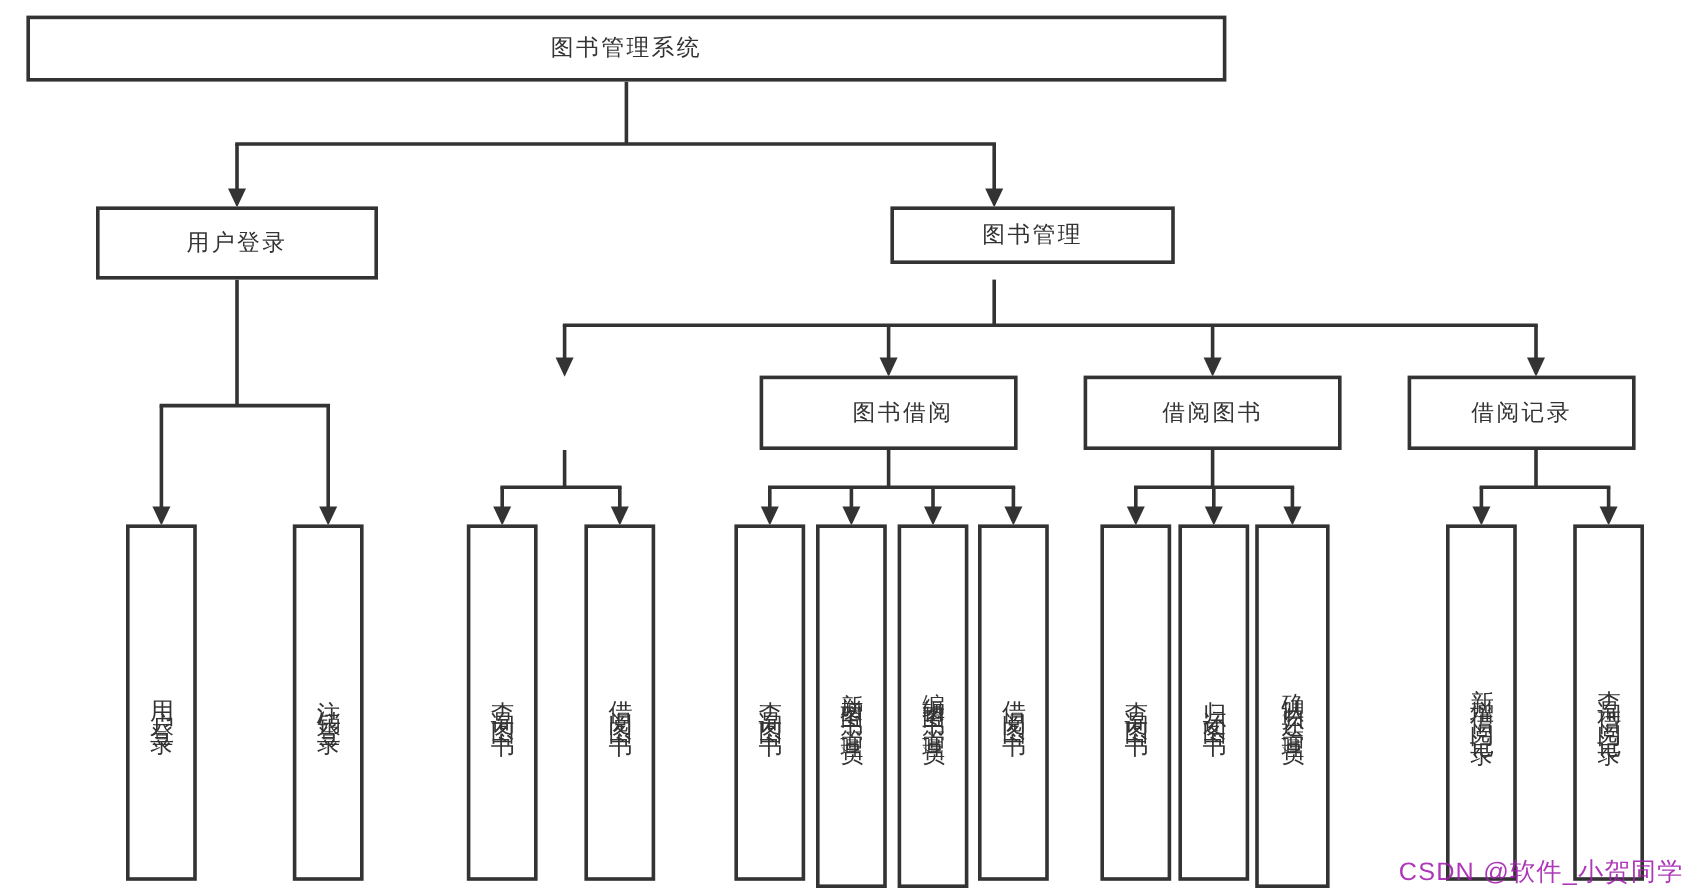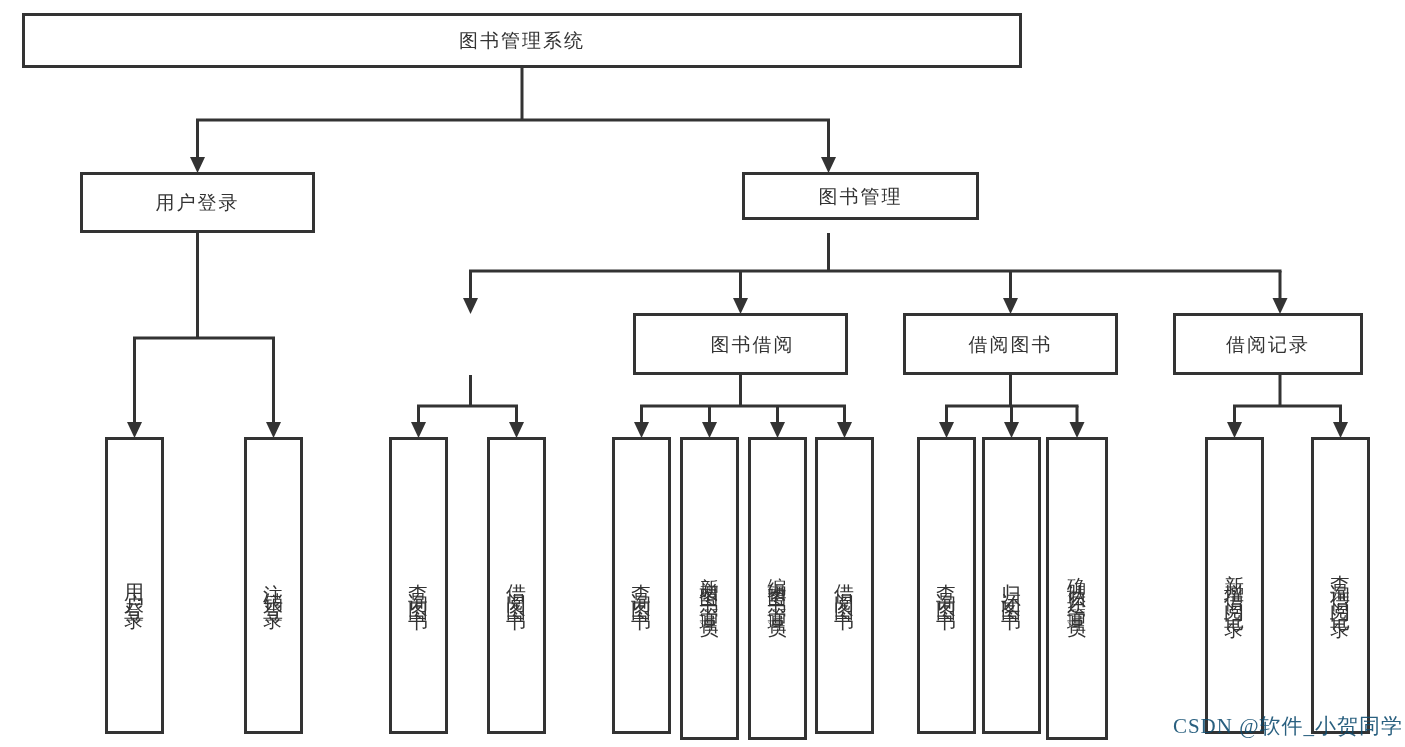--- a/index.html
+++ b/index.html
@@ -109,21 +109,21 @@
       <polygon points="1004,422 1019,422 1011.5,438" fill="#333333"></polygon>
       <line x1="1077" y1="406" x2="1077" y2="423" stroke="#333333" stroke-width="3"></line>
       <polygon points="1069.5,422 1084.5,422 1077,438" fill="#333333"></polygon>
       <line x1="1280" y1="375" x2="1280" y2="406" stroke="#333333" stroke-width="3"></line>
       <line x1="1233" y1="406" x2="1342" y2="406" stroke="#333333" stroke-width="3"></line>
       <line x1="1234.5" y1="406" x2="1234.5" y2="423" stroke="#333333" stroke-width="3"></line>
       <polygon points="1227,422 1242,422 1234.5,438" fill="#333333"></polygon>
       <line x1="1340.5" y1="406" x2="1340.5" y2="423" stroke="#333333" stroke-width="3"></line>
       <polygon points="1333,422 1348,422 1340.5,438" fill="#333333"></polygon>
     </svg>
-  <div id="watermark" style="color: #0c4a6e; font-family: Liberation Serif, serif;">CSDN @软件_小贺同学</div>
+  <div id="watermark" style="color: #a21caf;">CSDN @软件_小贺同学</div>
 <div class="node h" style="left: 22px; top: 13px; width: 1000px; height: 55px; border-color: rgb(51, 51, 51); color: rgb(51, 51, 51);">图书管理系统</div>
     <div class="node h" style="left: 80px; top: 172px; width: 235px; height: 61px; border-color: rgb(51, 51, 51); color: rgb(51, 51, 51);">用户登录</div>
     <div class="node h" style="left: 710px; top: 172px; width: 237px; height: 48px; border-color: rgb(51, 51, 51); color: rgb(51, 51, 51); margin-left: 32px;">图书管理</div>
     <div class="node v" style="left: 105px; top: 437px; width: 59px; height: 297px; border-color: rgb(51, 51, 51); color: rgb(51, 51, 51);">用户登录</div>
     <div class="node v" style="left: 244px; top: 437px; width: 59px; height: 297px; border-color: rgb(51, 51, 51); color: rgb(51, 51, 51);">注销登录</div>
     <div class="node h" style="left: 633px; top: 313px; width: 215px; height: 62px; border-color: rgb(51, 51, 51); color: rgb(51, 51, 51); padding-left: 24px;">图书借阅</div>
     <div class="node h" style="left: 903px; top: 313px; width: 215px; height: 62px; border-color: rgb(51, 51, 51); color: rgb(51, 51, 51);">借阅图书</div>
     <div class="node h" style="left: 1173px; top: 313px; width: 190px; height: 62px; border-color: rgb(51, 51, 51); color: rgb(51, 51, 51);">借阅记录</div>
     <div class="node v" style="left: 389px; top: 437px; width: 59px; height: 297px; border-color: rgb(51, 51, 51); color: rgb(51, 51, 51);">查询图书</div>
     <div class="node v" style="left: 487px; top: 437px; width: 59px; height: 297px; border-color: rgb(51, 51, 51); color: rgb(51, 51, 51);">借阅图书</div>

